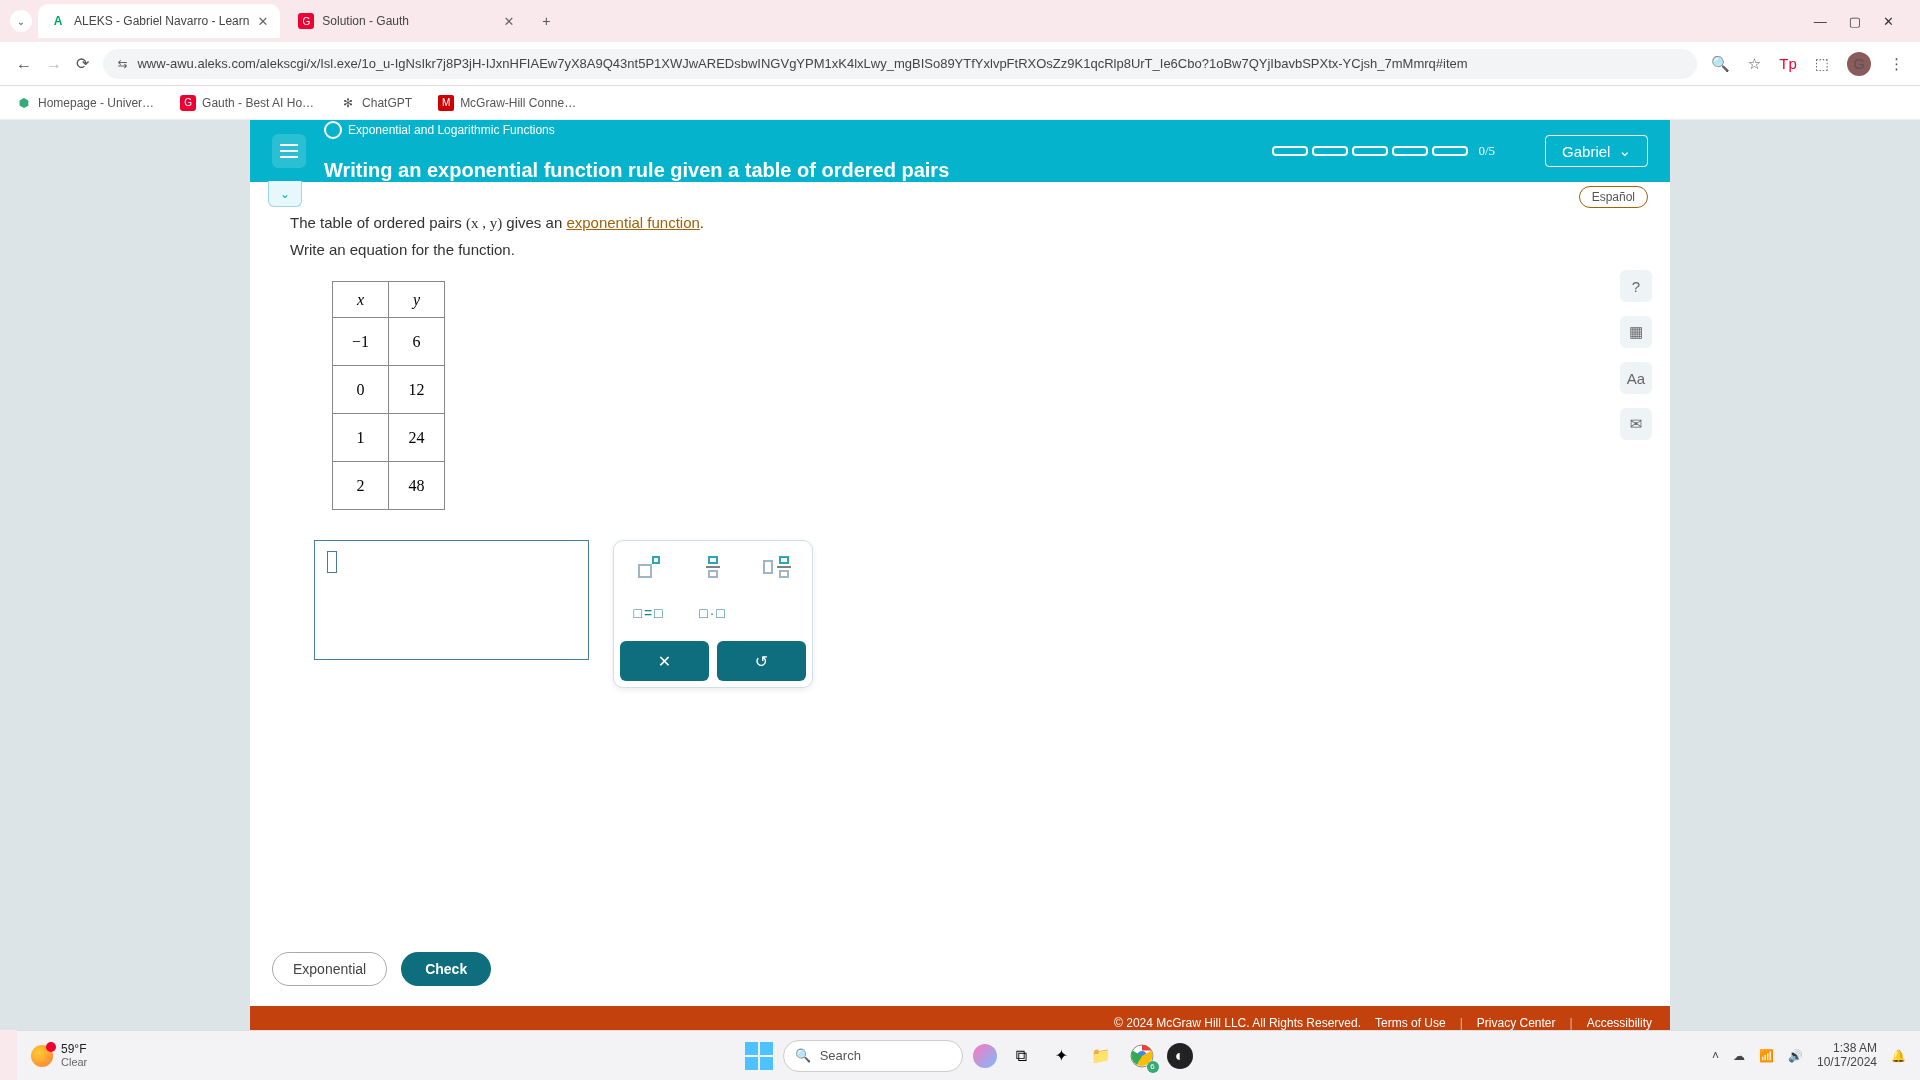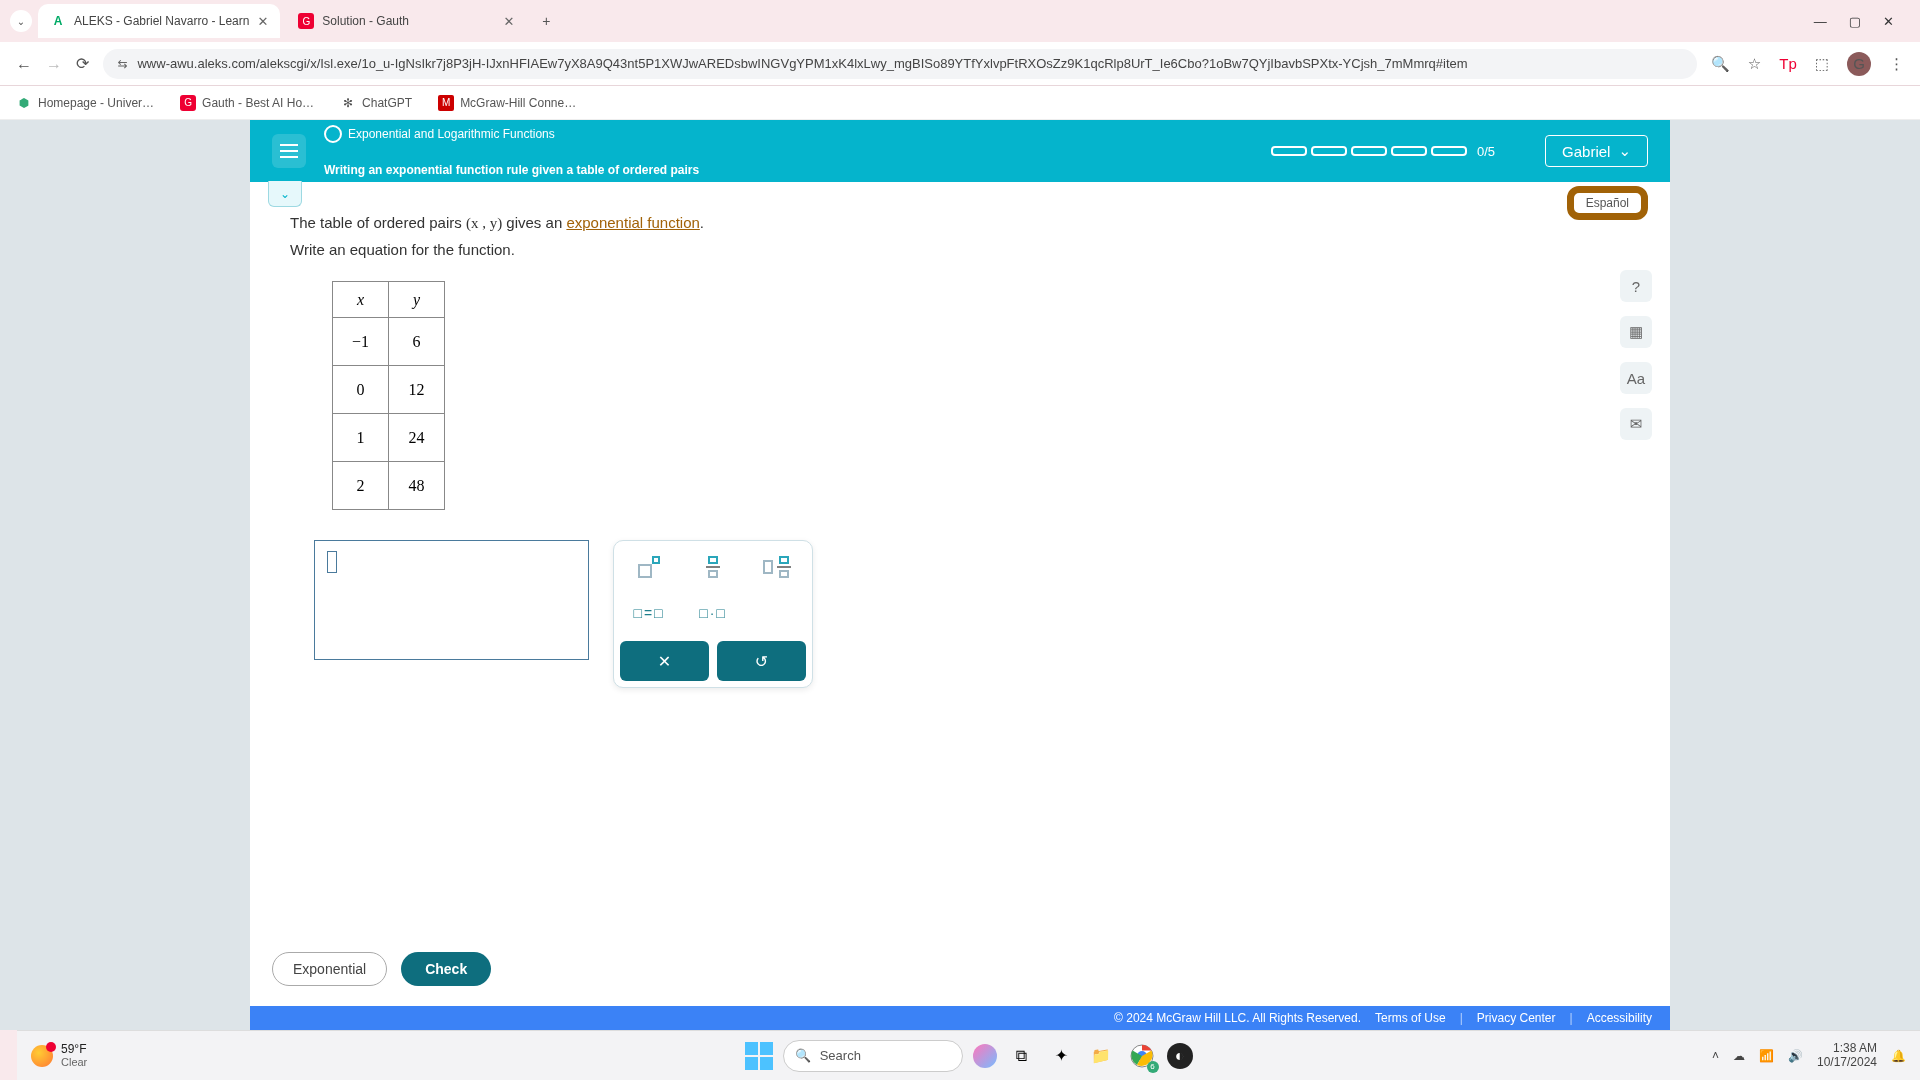--- a/index.html
+++ b/index.html
@@ -32,30 +32,30 @@
 
 .page-wrap { position:absolute; top:120px; left:0; right:0; bottom:50px; background:#dde4e8; display:flex; justify-content:center; }
 .app { width:1420px; background:#fff; display:flex; flex-direction:column; }
 
 .app-header { height:62px; background:#05b4cc; display:flex; align-items:center; padding:0 22px; color:#fff; position:relative; }
 .menu-btn { width:34px; height:34px; border-radius:6px; display:flex; flex-direction:column; justify-content:center; align-items:center; gap:4px; background:rgba(255,255,255,.15); margin-right:18px; }
 .menu-btn span { width:18px; height:2px; background:#fff; }
 .topic { display:flex; flex-direction:column; gap:20px; }
 .topic-cat { font-size:12px; display:flex; align-items:center; gap:6px; }
 .topic-cat::before { content:""; width:14px; height:14px; border-radius:50%; border:2px solid #fff; display:inline-block; }
-.topic-title { font-size:12px; font-weight:600; }
+.topic-title { font-size:20px; font-weight:600; }
 .progress-area { margin-left:auto; display:flex; align-items:center; gap:10px; }
 .seg-bar { display:flex; gap:4px; }
 .seg { width:36px; height:10px; border:2px solid #fff; border-radius:4px; }
-.progress-text { font-size:13px; }
+.progress-text { font-size:13px;font-family:Liberation Serif, serif; }
 .user-pill { margin-left:40px; padding:6px 16px; border:1px solid #fff; border-radius:4px; display:flex; align-items:flex-end; gap:8px; font-size:15px; }
 
 .expand-row { height:28px; position:relative; }
 .expand-tab { position:absolute; left:18px; top:-1px; width:34px; height:26px; background:#e6f8fb; border:1px solid #9dd9e2; border-top:none; border-radius:0 0 6px 6px; display:flex; align-items:center; justify-content:center; color:#05b4cc; font-size:12px; }
-.espanol { position:absolute; right:22px; top:4px; padding:3px 12px; border:7px solid #a16207; border-radius:12px; font-size:12px; color:#555; background:#fff; }
+.espanol { position:absolute; right:22px; top:4px; padding:3px 12px; border:1px solid #a16207; border-radius:12px; font-size:12px; color:#555; background:#fff; }
 
 .content { padding:0 40px; flex:1; position:relative; }
 .prompt { font-size:15px; color:#333; line-height:1.7; font-family:Georgia,serif; }
 .prompt .link { color:#a16207; text-decoration:underline; }
 .serif-i { font-family:Georgia,serif; }
 
 .xy-table { border-collapse:collapse; margin:18px 0 0 42px; }
 .xy-table td, .xy-table th { border:1px solid #888; width:56px; height:48px; text-align:center; font-family:Georgia,serif; font-size:16px; }
 .xy-table th { font-weight:400; font-style:italic; height:36px; }
 
@@ -69,21 +69,21 @@
 .pal-actions { display:flex; gap:8px; }
 .pal-action { flex:1; height:40px; border-radius:6px; background:#0e6e7e; color:#fff; display:flex; align-items:center; justify-content:center; font-size:16px; }
 
 .side-tools { position:absolute; right:18px; top:60px; display:flex; flex-direction:column; gap:14px; }
 .tool { width:32px; height:32px; border-radius:6px; background:#eef3f5; color:#666; display:flex; align-items:center; justify-content:center; font-size:15px; }
 
 .app-footer-btns { padding:20px 22px; display:flex; gap:14px; }
 .btn-outline { padding:8px 20px; border:1px solid #aaa; border-radius:20px; font-size:14px; color:#444; background:#fff; }
 .btn-solid { padding:8px 24px; border:none; border-radius:20px; font-size:14px; color:#fff; background:#0e6e7e; font-weight:600; }
 
-.app-legal { background:#3b82f6; color:#fff; font-size:12px; height:24px; display:flex; align-items:center; justify-content:flex-end; padding:0 18px; gap:14px; }
+.app-legal { background:#c2410c; color:#fff; font-size:12px; height:24px; display:flex; align-items:flex-end; justify-content:flex-end; padding:0 18px; gap:14px; }
 .app-legal span { white-space:nowrap; }
 .app-legal .sep { opacity:.6; }
 
 
 .taskbar { position:absolute; bottom:0; left:17px; right:0; height:50px; background:#f3f3f5; display:flex; align-items:center; padding:0 14px; border-top:1px solid #ddd; }
 .weather { display:flex; align-items:center; gap:8px; }
 .weather-icon { width:22px; height:22px; border-radius:50%; background:radial-gradient(circle at 35% 35%,#ffcc33,#ff7733); position:relative; }
 .weather-icon::after { content:""; position:absolute; right:-3px; top:-3px; width:10px; height:10px; border-radius:50%; background:#e03; }
 .weather-text { display:flex; flex-direction:column; line-height:1.1; }
 .weather-text .t { font-size:12px; color:#222; }

